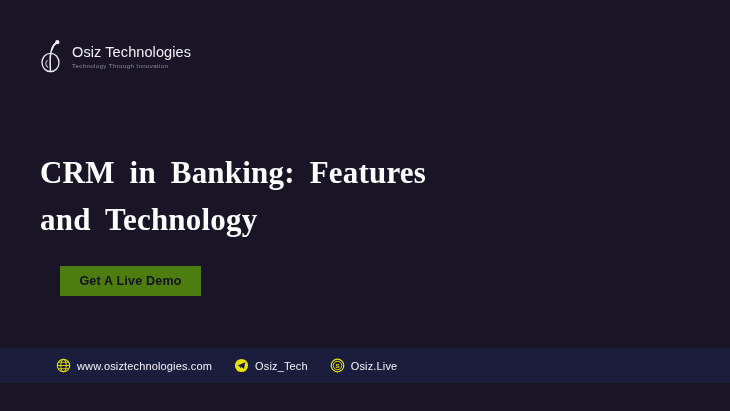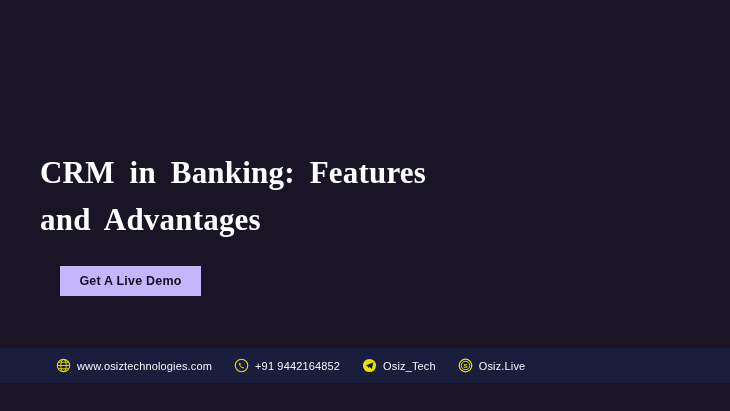--- a/index.html
+++ b/index.html
@@ -69,21 +69,21 @@
   }
   .headline-line { display: block; white-space: nowrap; }
 
   
   .cta {
     position: absolute;
     left: 60px;
     top: 266px;
     width: 141px;
     height: 30px;
-    background: #c4b5fd;
+    background: #4d7c0f;
     border: 0;
     padding: 0;
     color: #14121d;
     font-family: "Liberation Sans", sans-serif;
     font-size: 12.5px;
     font-weight: bold;
     letter-spacing: 0.2px;
     cursor: pointer;
     display: flex;
     align-items: center;
@@ -115,49 +115,54 @@
     font-size: 11px;
     letter-spacing: 0.15px;
   }
   .ficon { width: 15px; height: 15px; flex: none; display: block; }
 </style>
 </head>
 <body>
 
 <div class="banner">
 
+  <div class="logo">
+    <svg class="logo-mark" viewBox="0 0 30 33">
+      <ellipse cx="13.5" cy="22.5" rx="8.5" ry="9.2" fill="none" stroke="#efedf4" stroke-width="1.3"></ellipse>
+      <path d="M13.4 31.5 C13.4 24 12.2 17 14.4 10.4 C15.6 6.6 17.6 4.2 19 3.2" fill="none" stroke="#efedf4" stroke-width="1.5" stroke-linecap="round"></path>
+      <path d="M19.6 3.0 C17.2 4.0 15.4 6.6 14.6 9.8" fill="none" stroke="#efedf4" stroke-width="1.4" stroke-linecap="round"></path>
+      <circle cx="20.3" cy="2.2" r="2.1" fill="#efedf4"></circle>
+      <path d="M10.2 20.6 C8.2 22.4 8.4 25.8 10.8 27.2" fill="none" stroke="#cfcbdb" stroke-width="1.1" stroke-linecap="round"></path>
+    </svg>
+    <div class="logo-text">
+      <div class="logo-name">Osiz Technologies</div>
+      <div class="logo-tagline">Technology Through Innovation</div>
+    </div>
+  </div>
 
   <h1 class="headline">
     <span class="headline-line">CRM in Banking: Features</span>
-    <span class="headline-line">and Advantages</span>
+    <span class="headline-line">and Technology</span>
   </h1>
 
   <button class="cta">Get A Live Demo</button>
 
   <div class="footer">
 
     <div class="fitem">
       <svg class="ficon" viewBox="0 0 16 16">
         <circle cx="8" cy="8" r="6.6" fill="none" stroke="#e8e300" stroke-width="1.2"></circle>
         <ellipse cx="8" cy="8" rx="2.9" ry="6.6" fill="none" stroke="#e8e300" stroke-width="1"></ellipse>
         <line x1="1.4" y1="8" x2="14.6" y2="8" stroke="#e8e300" stroke-width="1"></line>
         <line x1="2.6" y1="4.6" x2="13.4" y2="4.6" stroke="#e8e300" stroke-width="0.9"></line>
         <line x1="2.6" y1="11.4" x2="13.4" y2="11.4" stroke="#e8e300" stroke-width="0.9"></line>
       </svg>
       <span class="fitem-label">www.osiztechnologies.com</span>
     </div>
 
-    <div class="fitem">
-      <svg class="ficon" viewBox="0 0 16 16">
-        <circle cx="8" cy="8" r="6.7" fill="none" stroke="#e8e300" stroke-width="1.2"></circle>
-        <path d="M5.6 5.3 C5.1 6.6 5.9 8.4 7.1 9.6 C8.3 10.8 9.9 11.3 10.8 10.8
-                 L10.1 9.5 L8.9 9.9 C8.3 9.6 7.0 8.4 6.7 7.6 L7.2 6.6 L6.4 5.1 Z" fill="#e8e300"></path>
-      </svg>
-      <span class="fitem-label">+91 9442164852</span>
-    </div>
 
     <div class="fitem">
       <svg class="ficon" viewBox="0 0 16 16">
         <circle cx="8" cy="8" r="7" fill="#e8e300"></circle>
         <path d="M3.9 8.1 L12.1 4.6 L10.6 11.6 L8.0 9.6 L6.6 10.9 L6.7 9.2 Z" fill="#1b1d3d"></path>
       </svg>
       <span class="fitem-label">Osiz_Tech</span>
     </div>
 
     <div class="fitem">

